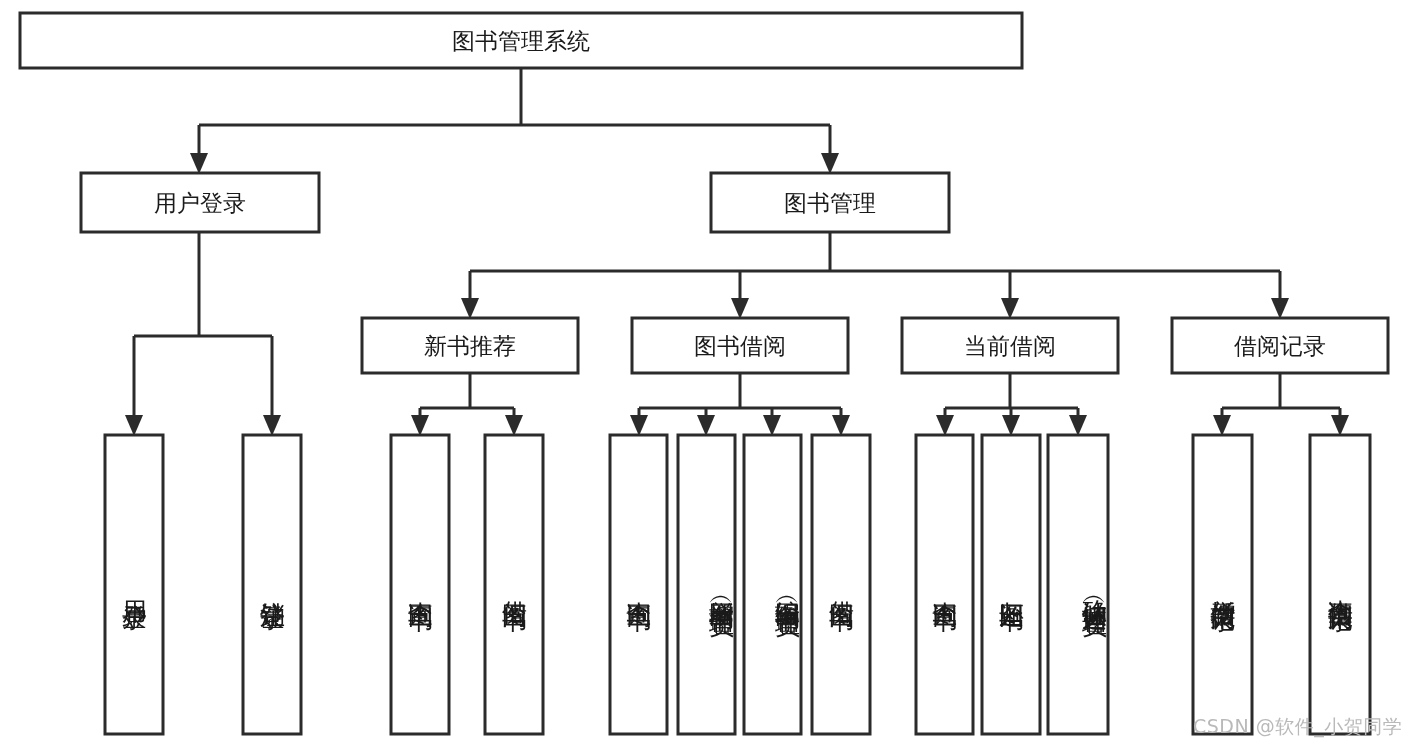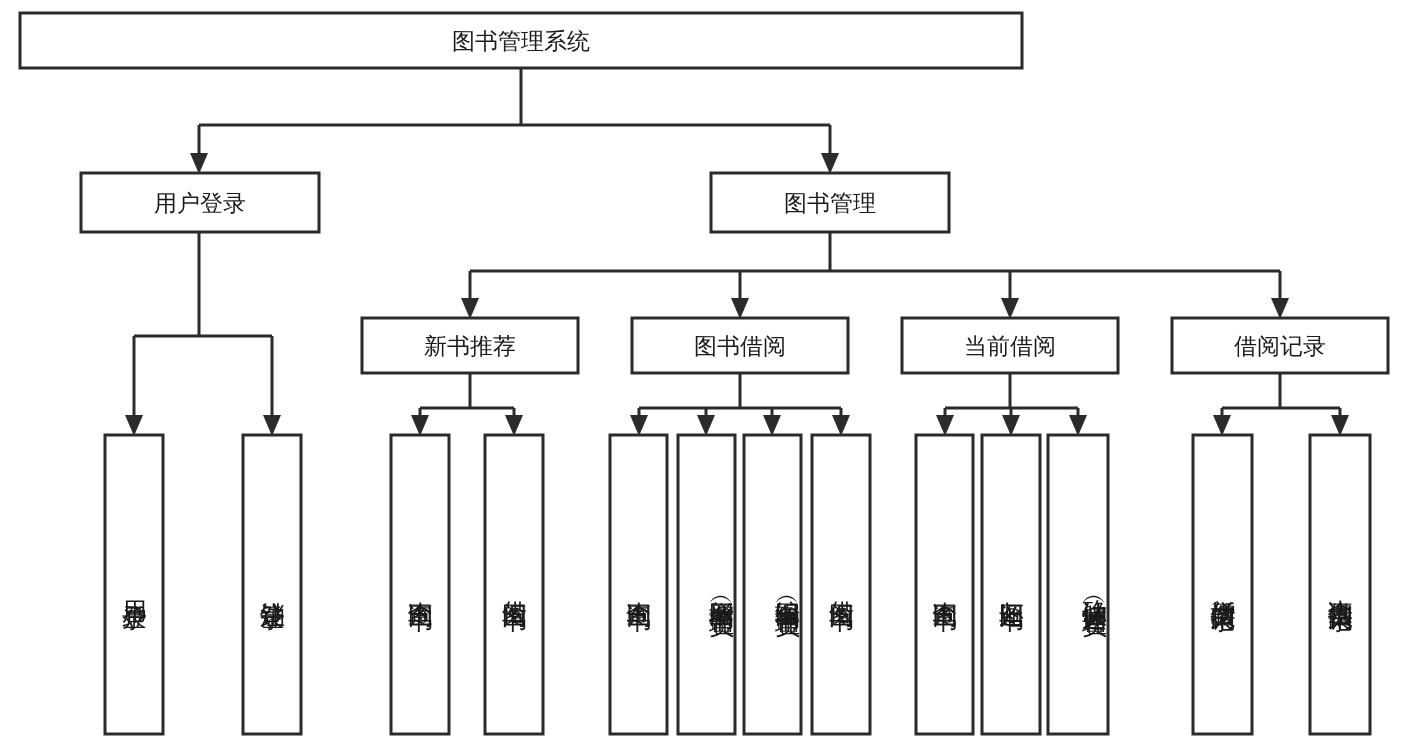--- a/index.html
+++ b/index.html
@@ -223,14 +223,15 @@
   <div class="leaf-label centered" style="left:610px; top:435px; width:57px; height:299px;">查询图书</div>
   <div class="leaf-label" style="left:678px; top:443px; width:57px; height:291px;">新增图书（管理员）</div>
   <div class="leaf-label" style="left:744px; top:443px; width:57px; height:291px;">编辑图书（管理员）</div>
   <div class="leaf-label centered" style="left:812px; top:435px; width:58px; height:299px;">借阅图书</div>
   <div class="leaf-label centered" style="left:916px; top:435px; width:57px; height:299px;">查询图书</div>
   <div class="leaf-label centered" style="left:982px; top:435px; width:58px; height:299px;">归还图书</div>
   <div class="leaf-label" style="left:1048px; top:443px; width:60px; height:291px;">确认归还（管理员）</div>
   <div class="leaf-label centered" style="left:1193px; top:435px; width:59px; height:299px;">新增借阅记录</div>
   <div class="leaf-label centered" style="left:1310px; top:435px; width:60px; height:299px;">查询借阅记录</div>
 
+  <div class="watermark" style="left:1193px; top:714px;">CSDN @软件_小贺同学</div>
 
 </div>
 
 </body></html>

